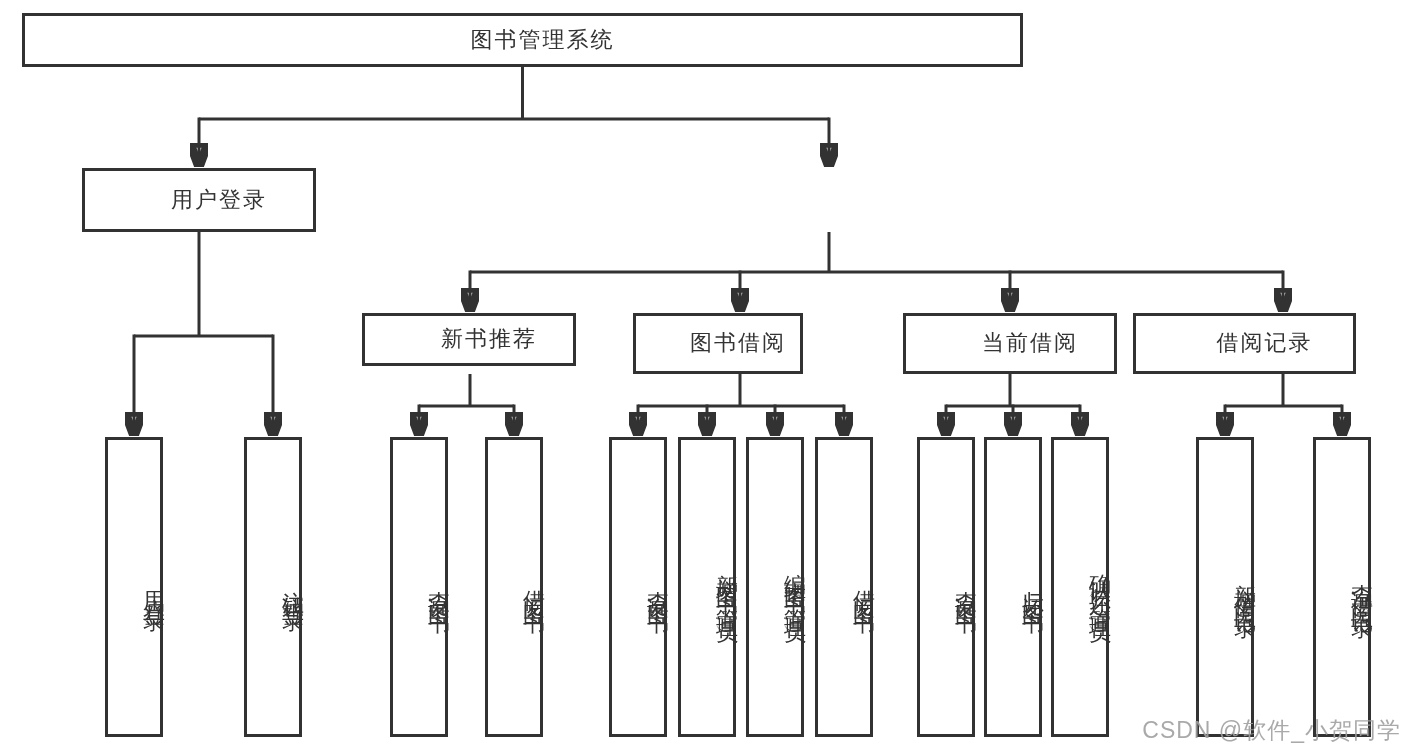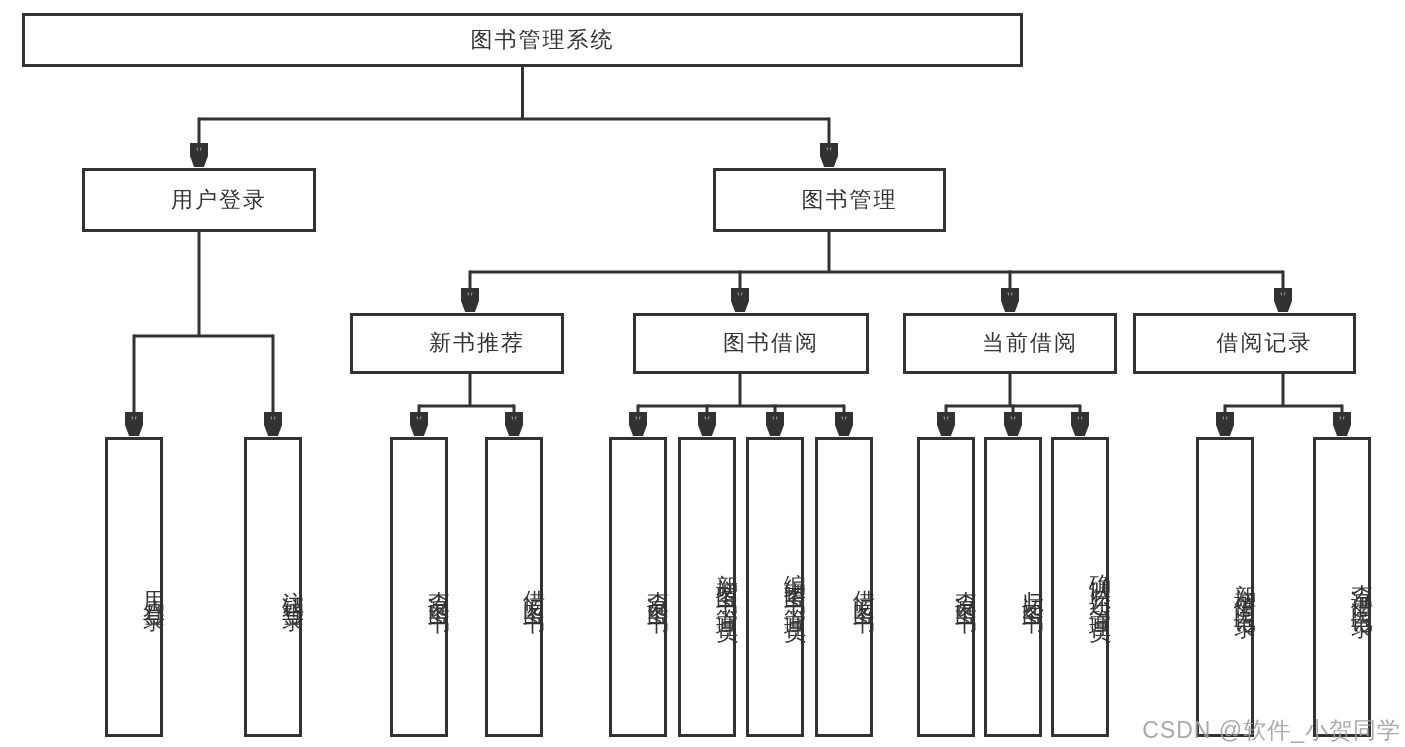--- a/index.html
+++ b/index.html
@@ -86,28 +86,25 @@
     <line x1="1342" y1="404.5" x2="1342" y2="435" marker-end="url(#ah)"></line>
   </svg>
 
   <div class="node" style="left:22px;top:13px;width:1001px;height:54px">
     <span class="hl">图书管理系统</span>
   </div>
 
   <div class="node" style="left:82px;top:168px;width:234px;height:64px">
     <span class="hl">用户登录</span>
   </div>
-  <div class="node" style="left:713px;top:168px;width:233px;height:64px">
-    <span class="hl">图书管理</span>
-  </div>
 
-  <div class="node" style="left:350px;top:313px;width:214px;height:61px">
+  <div class="node" style="left:362px;top:313px;width:214px;height:53px">
     <span class="hl">新书推荐</span>
   </div>
-  <div class="node" style="left:633px;top:313px;width:236px;height:61px">
+  <div class="node" style="left:633px;top:313px;width:170px;height:61px">
     <span class="hl">图书借阅</span>
   </div>
   <div class="node" style="left:903px;top:313px;width:214px;height:61px">
     <span class="hl">当前借阅</span>
   </div>
   <div class="node" style="left:1133px;top:313px;width:223px;height:61px">
     <span class="hl">借阅记录</span>
   </div>
 
   <div class="node" style="left:105px;top:437px;width:58px;height:300px">

